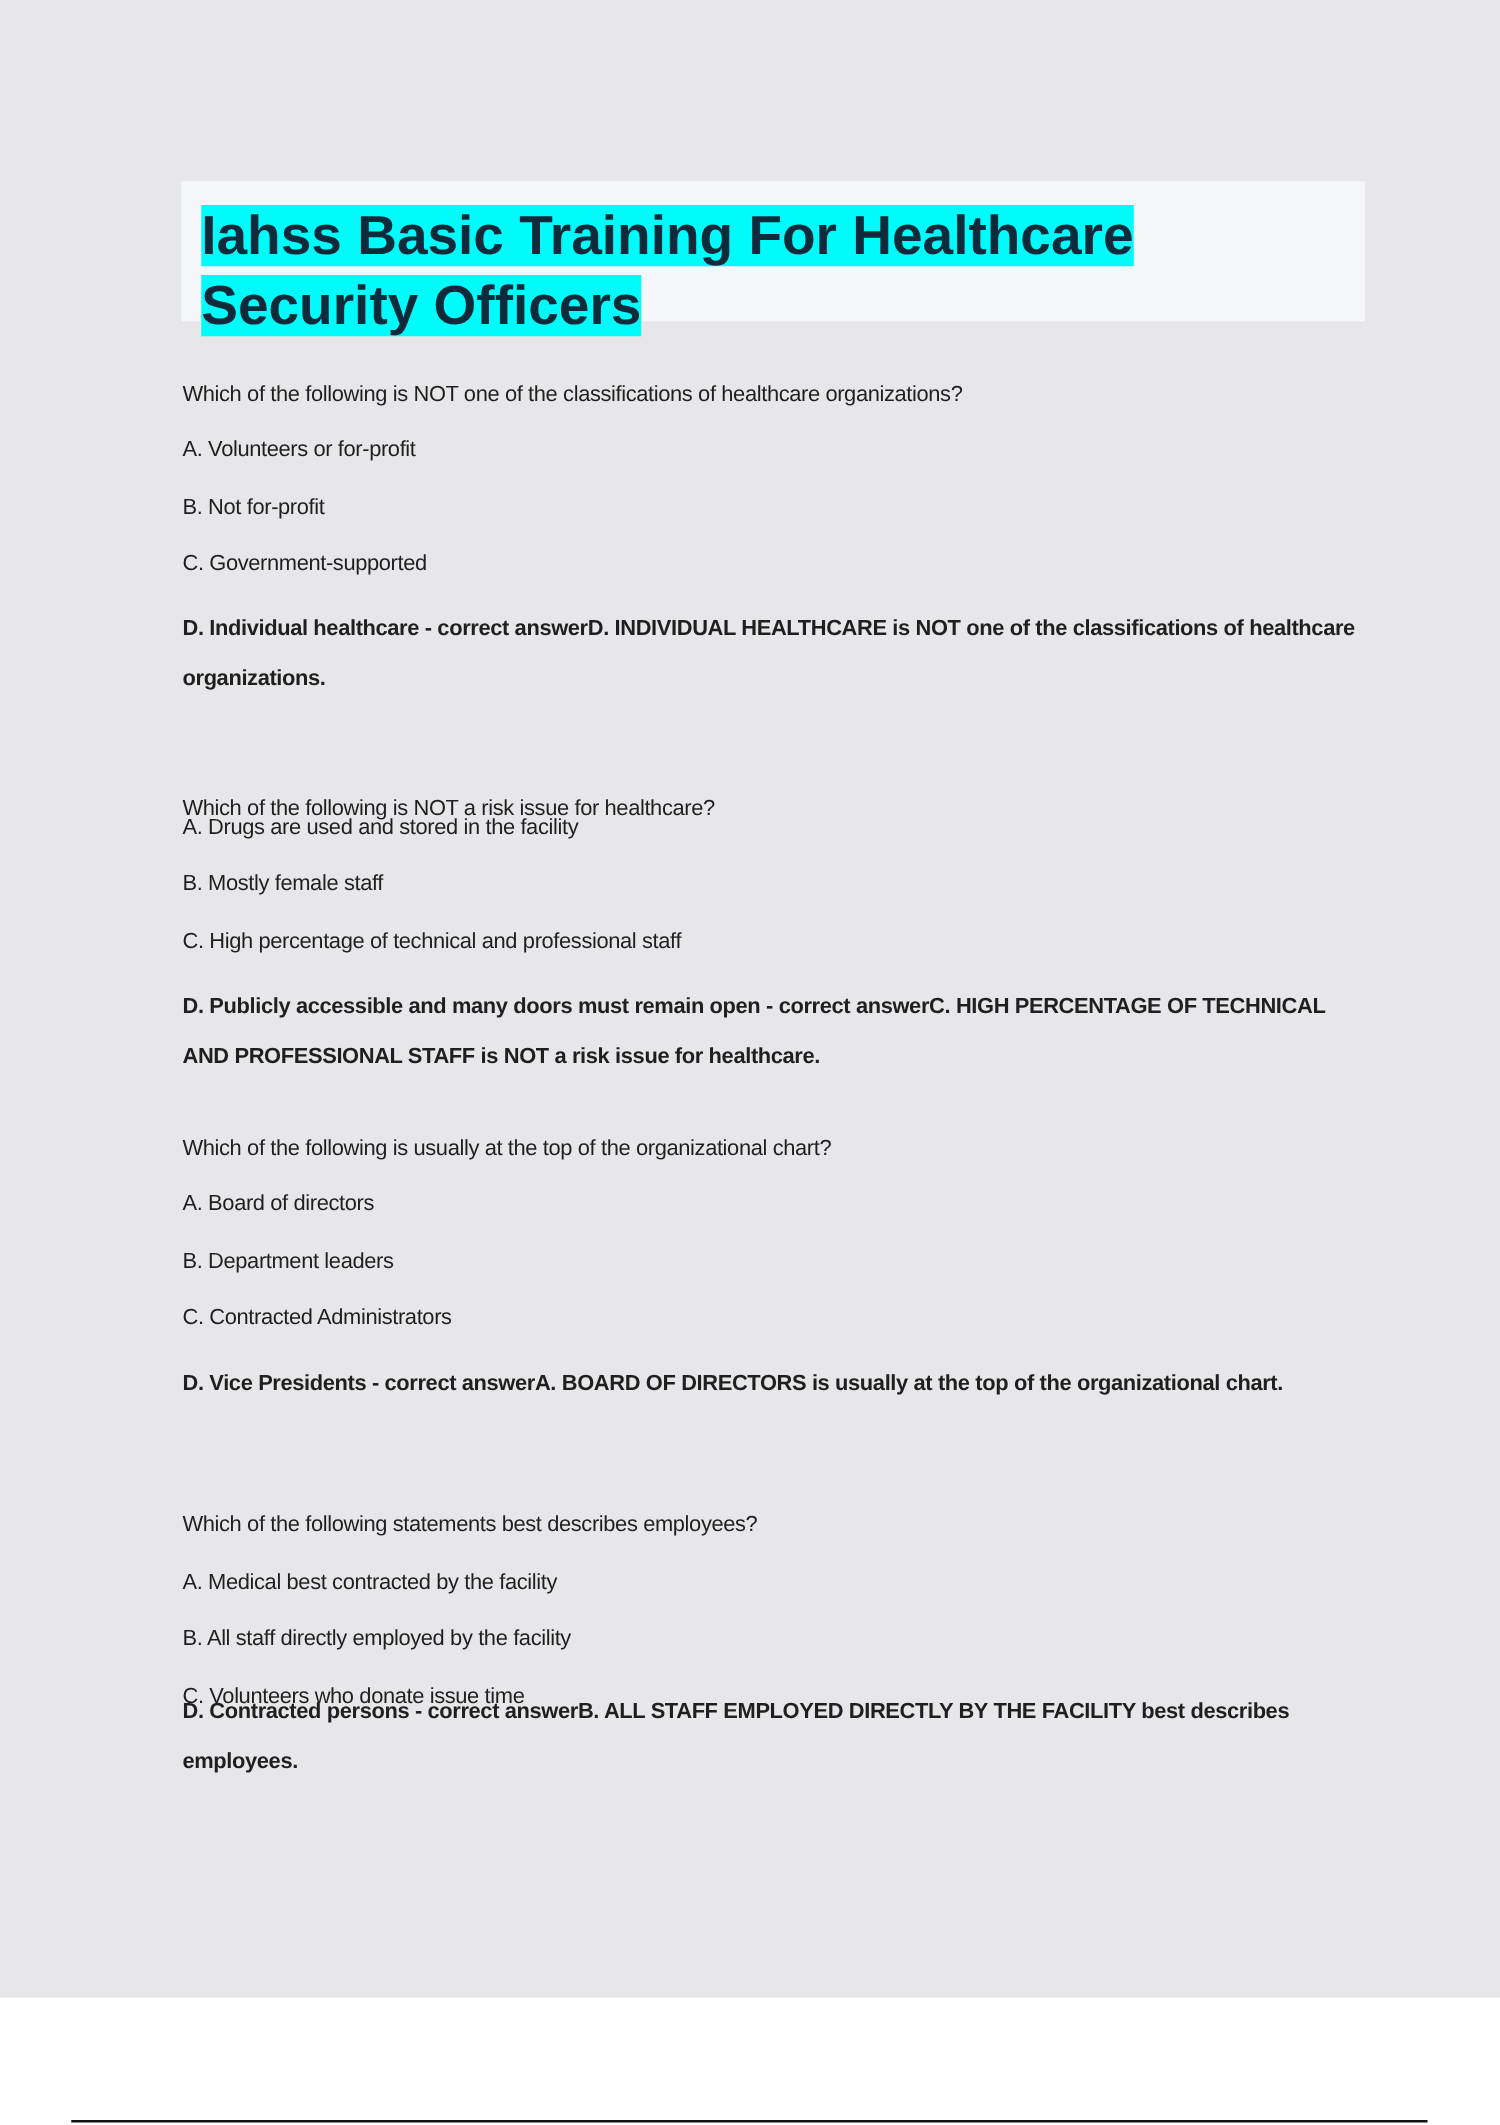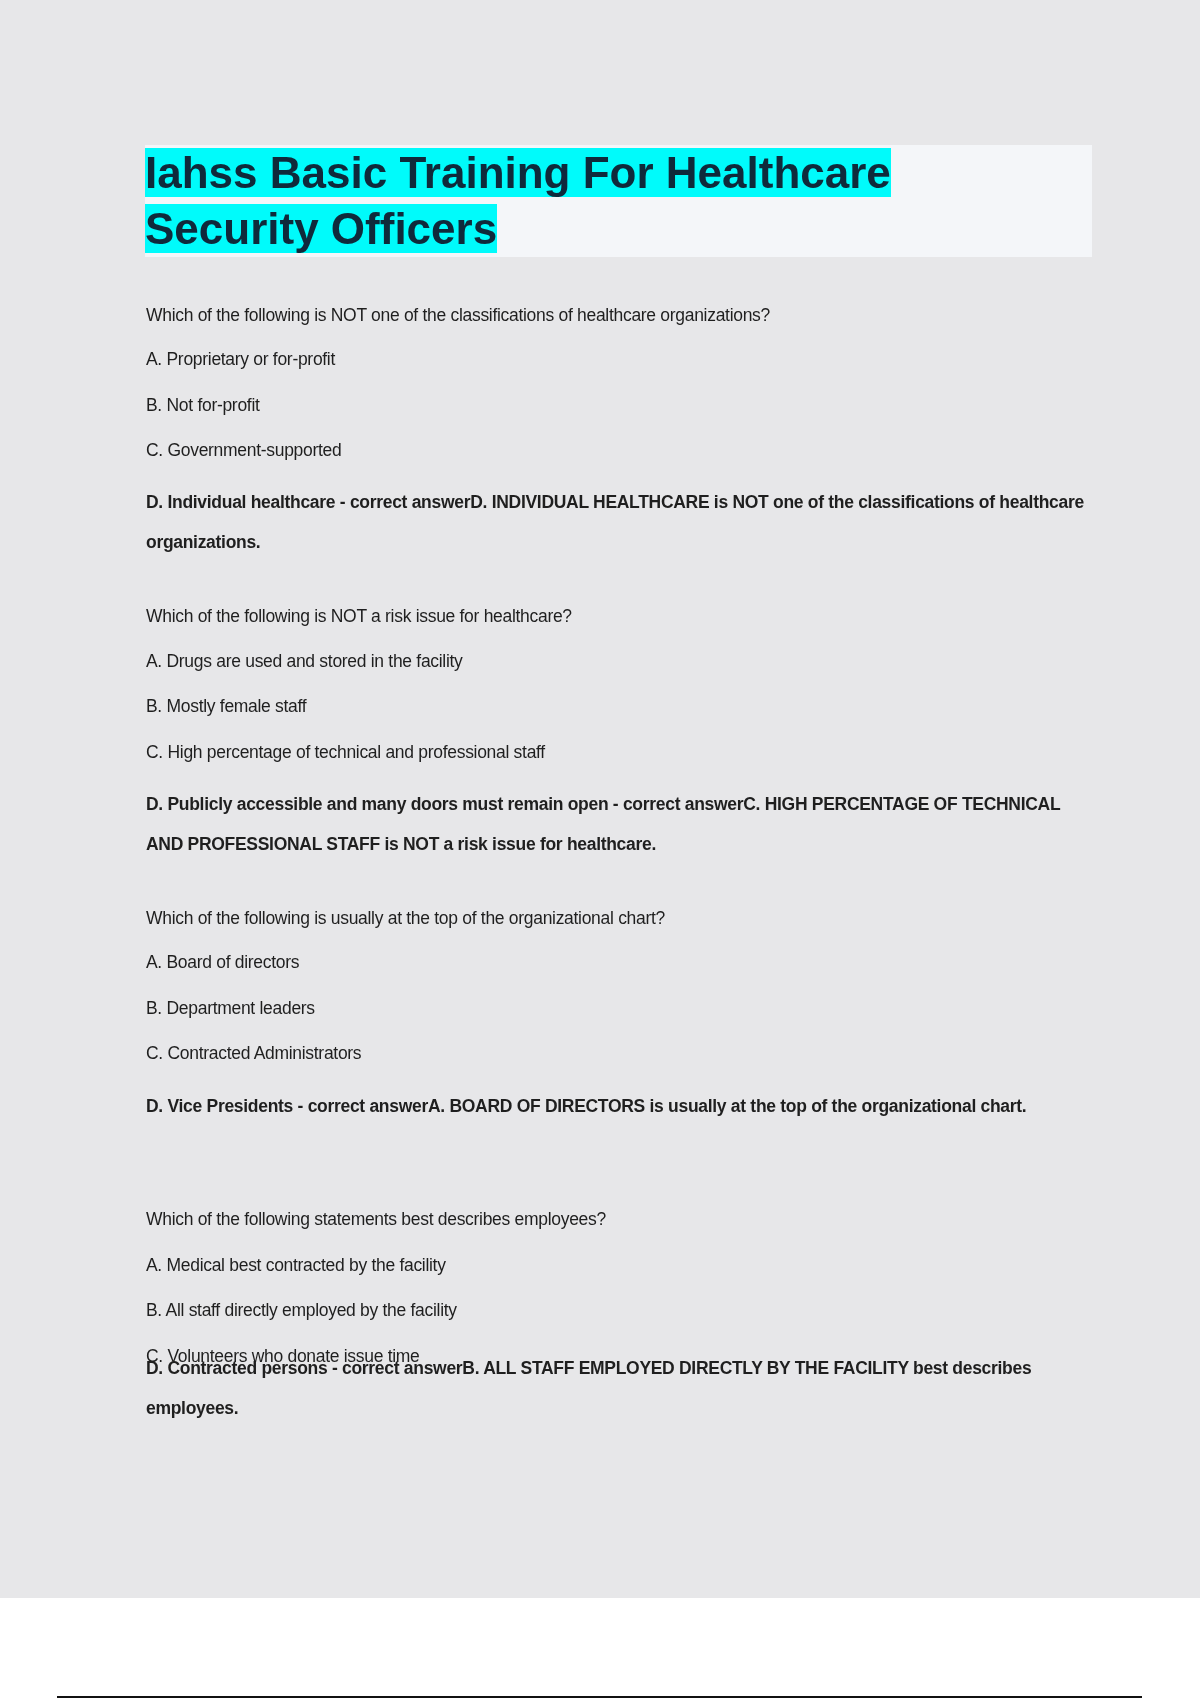--- a/index.html
+++ b/index.html
@@ -10,21 +10,21 @@
   }
   .page-gray {
     position: absolute; left: 0; top: 0; width: 1200px; height: 1598px;
     background: #e7e7e9;
   }
   .title-box {
     position: absolute; left: 145px; top: 145px; width: 947px; height: 112px;
     background: #f4f6f9;
   }
   .title {
-    margin: 0; padding: 0;
+    margin: 0; padding: 16px;
     font-family: "Liberation Sans", sans-serif;
     font-weight: bold; font-size: 44px; line-height: 56px;
     color: #0f2a3b;
     width: 900px;
   }
   .title span {
     background: #00fbfb;
     box-decoration-break: clone; -webkit-box-decoration-break: clone;
   }
   .content {
@@ -45,26 +45,26 @@
 
 <div class="page-gray"></div>
 
 <div class="title-box">
   <h1 class="title"><span>Iahss Basic Training For Healthcare Security Officers</span></h1>
 </div>
 
 <div class="content">
 
   <div class="line" style="top:305px">Which of the following is NOT one of the classifications of healthcare organizations?</div>
-  <div class="line" style="top:349px">A. Proprietary or for-profit</div>
+  <div class="line" style="top:349px">A. Volunteers or for-profit</div>
   <div class="line" style="top:395px">B. Not for-profit</div>
   <div class="line" style="top:440px">C. Government-supported</div>
   <div class="wrap" style="top:482px">D. Individual healthcare - correct answerD. INDIVIDUAL HEALTHCARE is NOT one of the classifications of healthcare organizations.</div>
 
-  <div class="line" style="top:606px">Which of the following is NOT a risk issue for healthcare?</div>
+  <div class="line" style="top:636px">Which of the following is NOT a risk issue for healthcare?</div>
   <div class="line" style="top:651px">A. Drugs are used and stored in the facility</div>
   <div class="line" style="top:696px">B. Mostly female staff</div>
   <div class="line" style="top:742px">C. High percentage of technical and professional staff</div>
   <div class="wrap" style="top:784px">D. Publicly accessible and many doors must remain open - correct answerC. HIGH PERCENTAGE OF TECHNICAL AND PROFESSIONAL STAFF is NOT a risk issue for healthcare.</div>
 
   <div class="line" style="top:908px">Which of the following is usually at the top of the organizational chart?</div>
   <div class="line" style="top:952px">A. Board of directors</div>
   <div class="line" style="top:998px">B. Department leaders</div>
   <div class="line" style="top:1043px">C. Contracted Administrators</div>
   <div class="wrap" style="top:1086px">D. Vice Presidents - correct answerA. BOARD OF DIRECTORS is usually at the top of the organizational chart.</div>

